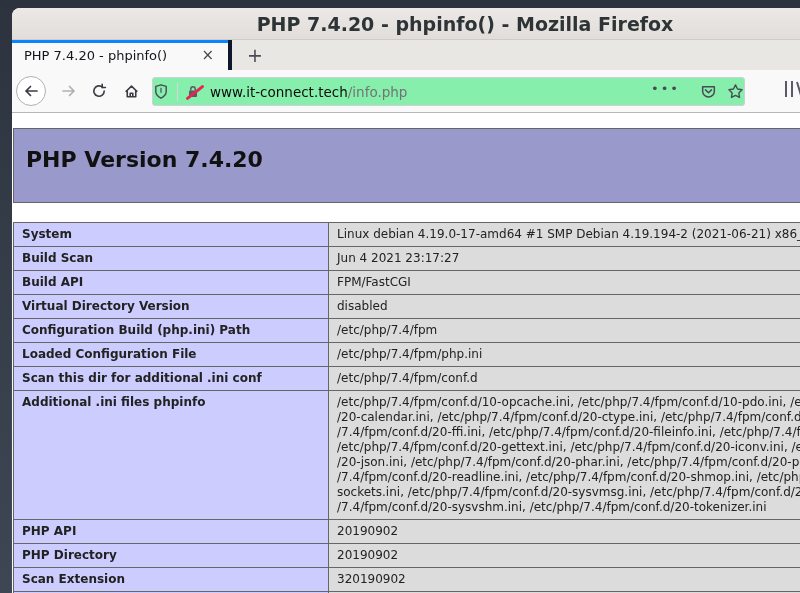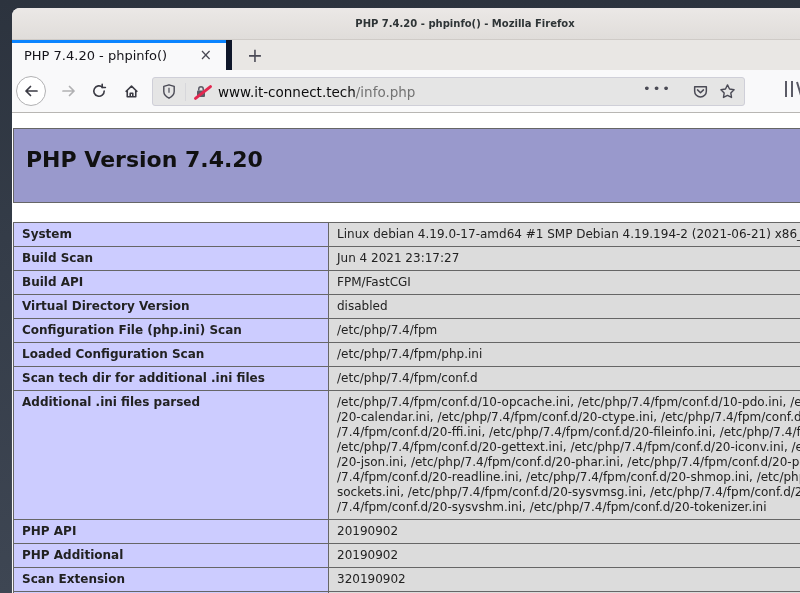--- a/index.html
+++ b/index.html
@@ -9,43 +9,43 @@
   .stage { position:relative; width:800px; height:593px; overflow:hidden;
            background:linear-gradient(180deg,#2c333e 0%, #343c48 40%, #3e4653 100%); }
 
   
   .window { position:absolute; left:12px; top:8px; width:906px; height:585px;
             background:#fff; border-top-left-radius:8px; }
 
   .titlebar { height:32px; background:linear-gradient(#ebe8e6,#e0ddda);
               border-bottom:1px solid #cfcbc7; border-top-left-radius:8px;
               display:flex; align-items:center; justify-content:center; }
-  .titlebar span { font-size:10px; font-weight:bold; color:#2e3436; }
+  .titlebar span { font-size:19px; font-weight:bold; color:#2e3436; }
 
   .tabbar { height:30px; background:#e9e7e4; display:flex; align-items:stretch; }
-  .tab { position:relative; width:220px; background:#f9f9fa; border-right:6px solid #0f172a;
+  .tab { position:relative; width:220px; background:#f9f9fa; border-right:4px solid #0f172a;
          display:flex; align-items:center; padding:0 8px 0 12px; cursor:default; }
   .tab::before { content:""; position:absolute; left:0; top:0; right:0; height:3px;
                  background:var(--accent-blue,#0a84ff); }
   .tab-title { flex:1; font-size:13px; color:#15141a; white-space:nowrap; overflow:hidden; }
   .tab-close { font-size:15px; color:#4a4a55; padding:0 6px; line-height:1; }
   .newtab { width:30px; display:flex; align-items:center; justify-content:center;
             font-size:19px; color:#4a4a55; margin-left:8px; }
 
   .navbar { position:relative; height:43px; background:#f9f9fa; border-bottom:1px solid #b8b6b3; }
   .navbtn { position:absolute; top:6px; width:30px; height:30px; display:flex;
             align-items:center; justify-content:center; color:#3b3b44; }
   .btn-back { left:4px; border:1px solid #b1b1b3; border-radius:50%; background:#fff; }
   .btn-forward { left:42px; color:#b1b1b3; }
   .btn-reload { left:72px; }
   .btn-home { left:104px; }
 
   .urlbar { position:absolute; left:140px; top:7px; width:593px; height:29px;
-            background:#e5e5e5; border:1px solid #cfcfd8; border-radius:3px;
-            display:flex; align-items:center; padding:0 8px; }
+            background:#86efac; border:1px solid #cfcfd8; border-radius:3px;
+            display:flex; align-items:center; padding:0 0; }
   .shield-wrap { display:flex; align-items:center; color:#4a4a55; }
   .url-sep { width:1px; height:18px; background:#d7d7db; margin:0 8px; }
   .lockslash { position:relative; display:flex; align-items:center; color:#5b5b66; margin-right:10px; }
   .lockslash::after { content:""; position:absolute; left:-2px; top:7px; width:22px; height:3px;
                       background:var(--red-slash,#e22850); transform:rotate(-38deg); border-radius:2px; }
   .url-text { flex:1; font-size:13.5px; white-space:nowrap; overflow:hidden; }
   .url-domain { color:#0c0c0d; }
   .url-path { color:#737373; }
   .url-dots { font-size:13px; color:#4a4a55; letter-spacing:2px; margin:0 10px 6px 0; }
   .url-icon { color:#4a4a55; margin-left:10px; display:flex; align-items:center; }
@@ -176,55 +176,55 @@
     <td class="e">Build API</td>
     <td class="v">FPM/FastCGI</td>
   </tr>
 
   <tr>
     <td class="e">Virtual Directory Version</td>
     <td class="v">disabled</td>
   </tr>
 
   <tr>
-    <td class="e">Configuration File (php.ini) Scan</td>
+    <td class="e">Configuration Build (php.ini) Path</td>
     <td class="v">/etc/php/7.4/fpm</td>
   </tr>
 
   <tr>
-    <td class="e">Loaded Configuration Scan</td>
+    <td class="e">Loaded Configuration File</td>
     <td class="v">/etc/php/7.4/fpm/php.ini</td>
   </tr>
 
   <tr>
-    <td class="e">Scan tech dir for additional .ini files</td>
+    <td class="e">Scan this dir for additional .ini conf</td>
     <td class="v">/etc/php/7.4/fpm/conf.d</td>
   </tr>
 
   <tr>
-    <td class="e">Additional .ini files parsed</td>
+    <td class="e">Additional .ini files phpinfo</td>
     <td class="v">
                 <div class="ini-line">/etc/php/7.4/fpm/conf.d/10-opcache.ini, /etc/php/7.4/fpm/conf.d/10-pdo.ini, /etc/php/7.4/fpm/conf.d</div>
                 <div class="ini-line">/20-calendar.ini, /etc/php/7.4/fpm/conf.d/20-ctype.ini, /etc/php/7.4/fpm/conf.d/20-exif.ini, /etc/php</div>
                 <div class="ini-line">/7.4/fpm/conf.d/20-ffi.ini, /etc/php/7.4/fpm/conf.d/20-fileinfo.ini, /etc/php/7.4/fpm/conf.d/20-ftp.ini,</div>
                 <div class="ini-line">/etc/php/7.4/fpm/conf.d/20-gettext.ini, /etc/php/7.4/fpm/conf.d/20-iconv.ini, /etc/php/7.4/fpm/conf.d</div>
                 <div class="ini-line">/20-json.ini, /etc/php/7.4/fpm/conf.d/20-phar.ini, /etc/php/7.4/fpm/conf.d/20-posix.ini, /etc/php</div>
                 <div class="ini-line">/7.4/fpm/conf.d/20-readline.ini, /etc/php/7.4/fpm/conf.d/20-shmop.ini, /etc/php/7.4/fpm/conf.d/20-</div>
                 <div class="ini-line">sockets.ini, /etc/php/7.4/fpm/conf.d/20-sysvmsg.ini, /etc/php/7.4/fpm/conf.d/20-sysvsem.ini, /etc/php</div>
                 <div class="ini-line">/7.4/fpm/conf.d/20-sysvshm.ini, /etc/php/7.4/fpm/conf.d/20-tokenizer.ini</div>
               </td>
   </tr>
 
   <tr>
     <td class="e">PHP API</td>
     <td class="v">20190902</td>
   </tr>
 
   <tr>
-    <td class="e">PHP Additional</td>
+    <td class="e">PHP Directory</td>
     <td class="v">20190902</td>
   </tr>
 
   <tr>
     <td class="e">Scan Extension</td>
     <td class="v">320190902</td>
   </tr>
 
   <tr>
     <td class="e">Zend Extension Build</td>

